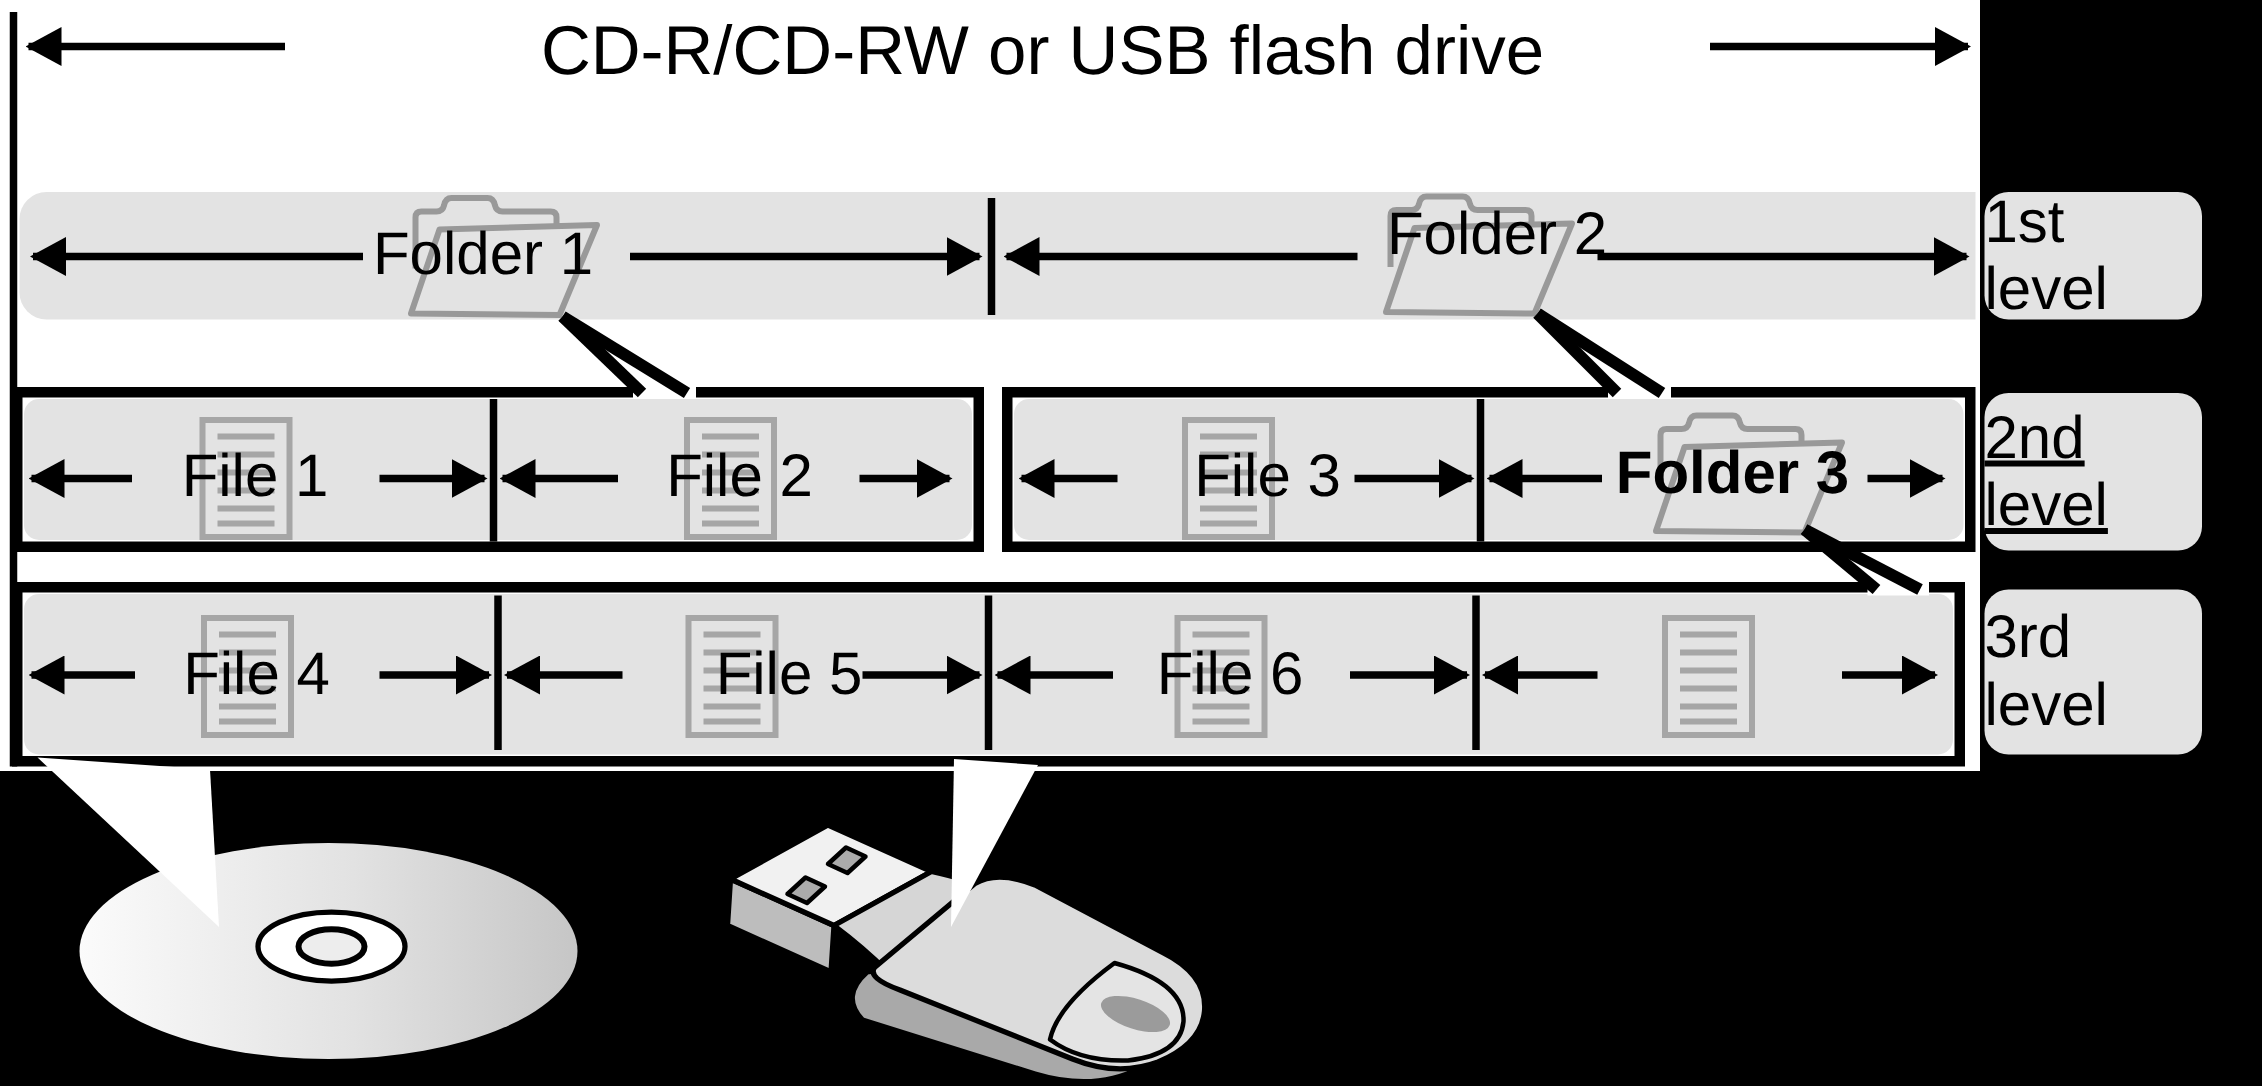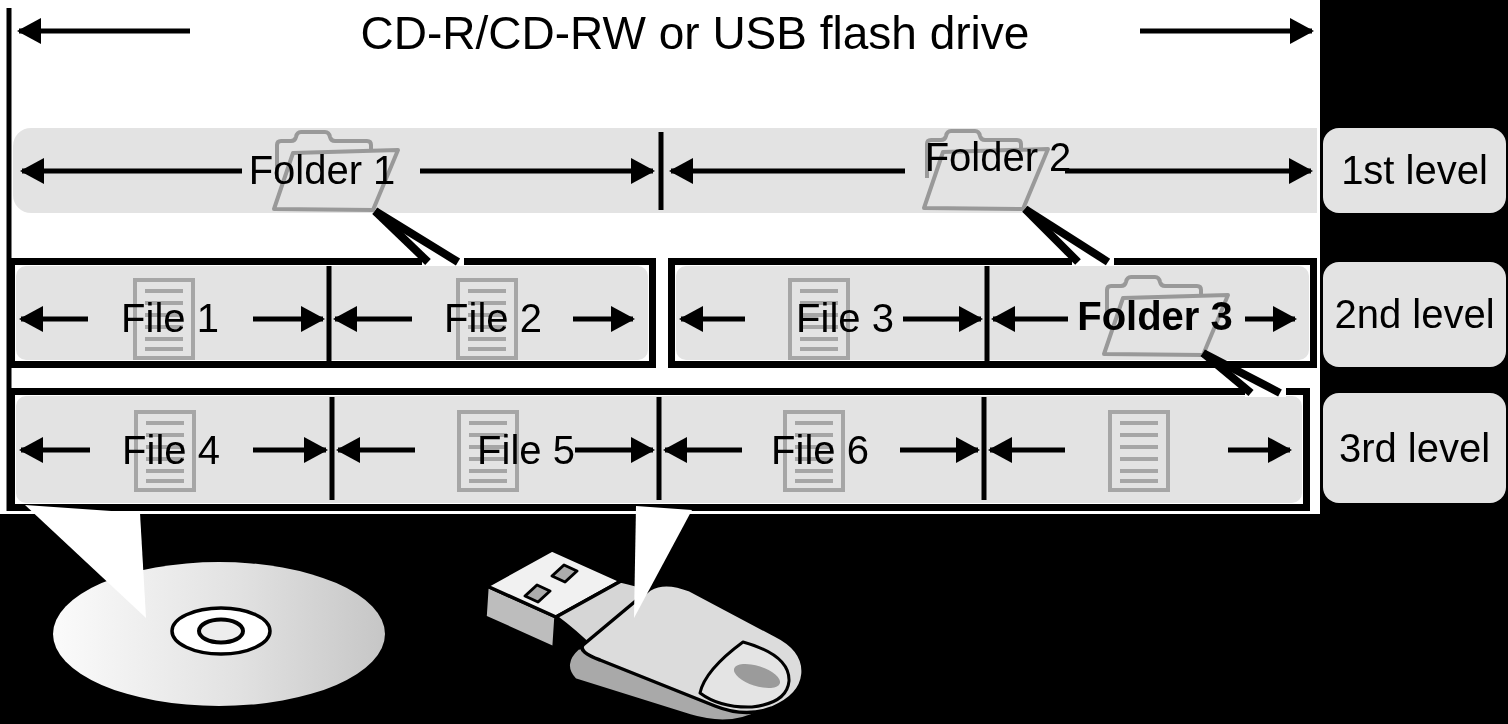--- a/index.html
+++ b/index.html
@@ -15,25 +15,25 @@
   .band1{
     position:absolute;left:13px;top:128px;width:1304px;height:85px;
     background:#e3e3e3;border-radius:18px 0 0 18px;z-index:1;
   }
   .lvlbox{position:absolute;border:7px solid #000;background:#fff;z-index:1;}
   .box2a{left:8px;top:258px;width:634px;height:96px;}
   .box2b{left:668px;top:258px;width:635px;height:96px;}
   .box3{left:8px;top:388px;width:1288px;height:109px;}
   .lvlbox .fill{position:absolute;left:1px;top:1px;right:1px;bottom:1px;background:#e3e3e3;border-radius:10px;}
   .side-label{
-    position:absolute;left:1323px;width:183px;background:#e3e3e3;border-radius:16px;
+    position:absolute;left:1323px;width:145px;background:#e3e3e3;border-radius:16px;
     display:flex;align-items:center;justify-content:center;font-size:40px;z-index:1;
   }
   .label1{top:128px;height:85px;}
-  .label2{top:262px;height:105px;}
+  .label2{top:262px;height:105px;text-decoration:underline;}
   .label3{top:393px;height:110px;}
   .itm{
     position:absolute;transform:translate(-50%,-50%);white-space:nowrap;
     font-size:40px;z-index:3;
   }
   .icons,.overlay{position:absolute;left:0;top:0;z-index:2;pointer-events:none;}
   .overlay{z-index:4;}
 </style>
 </head>
 <body>

